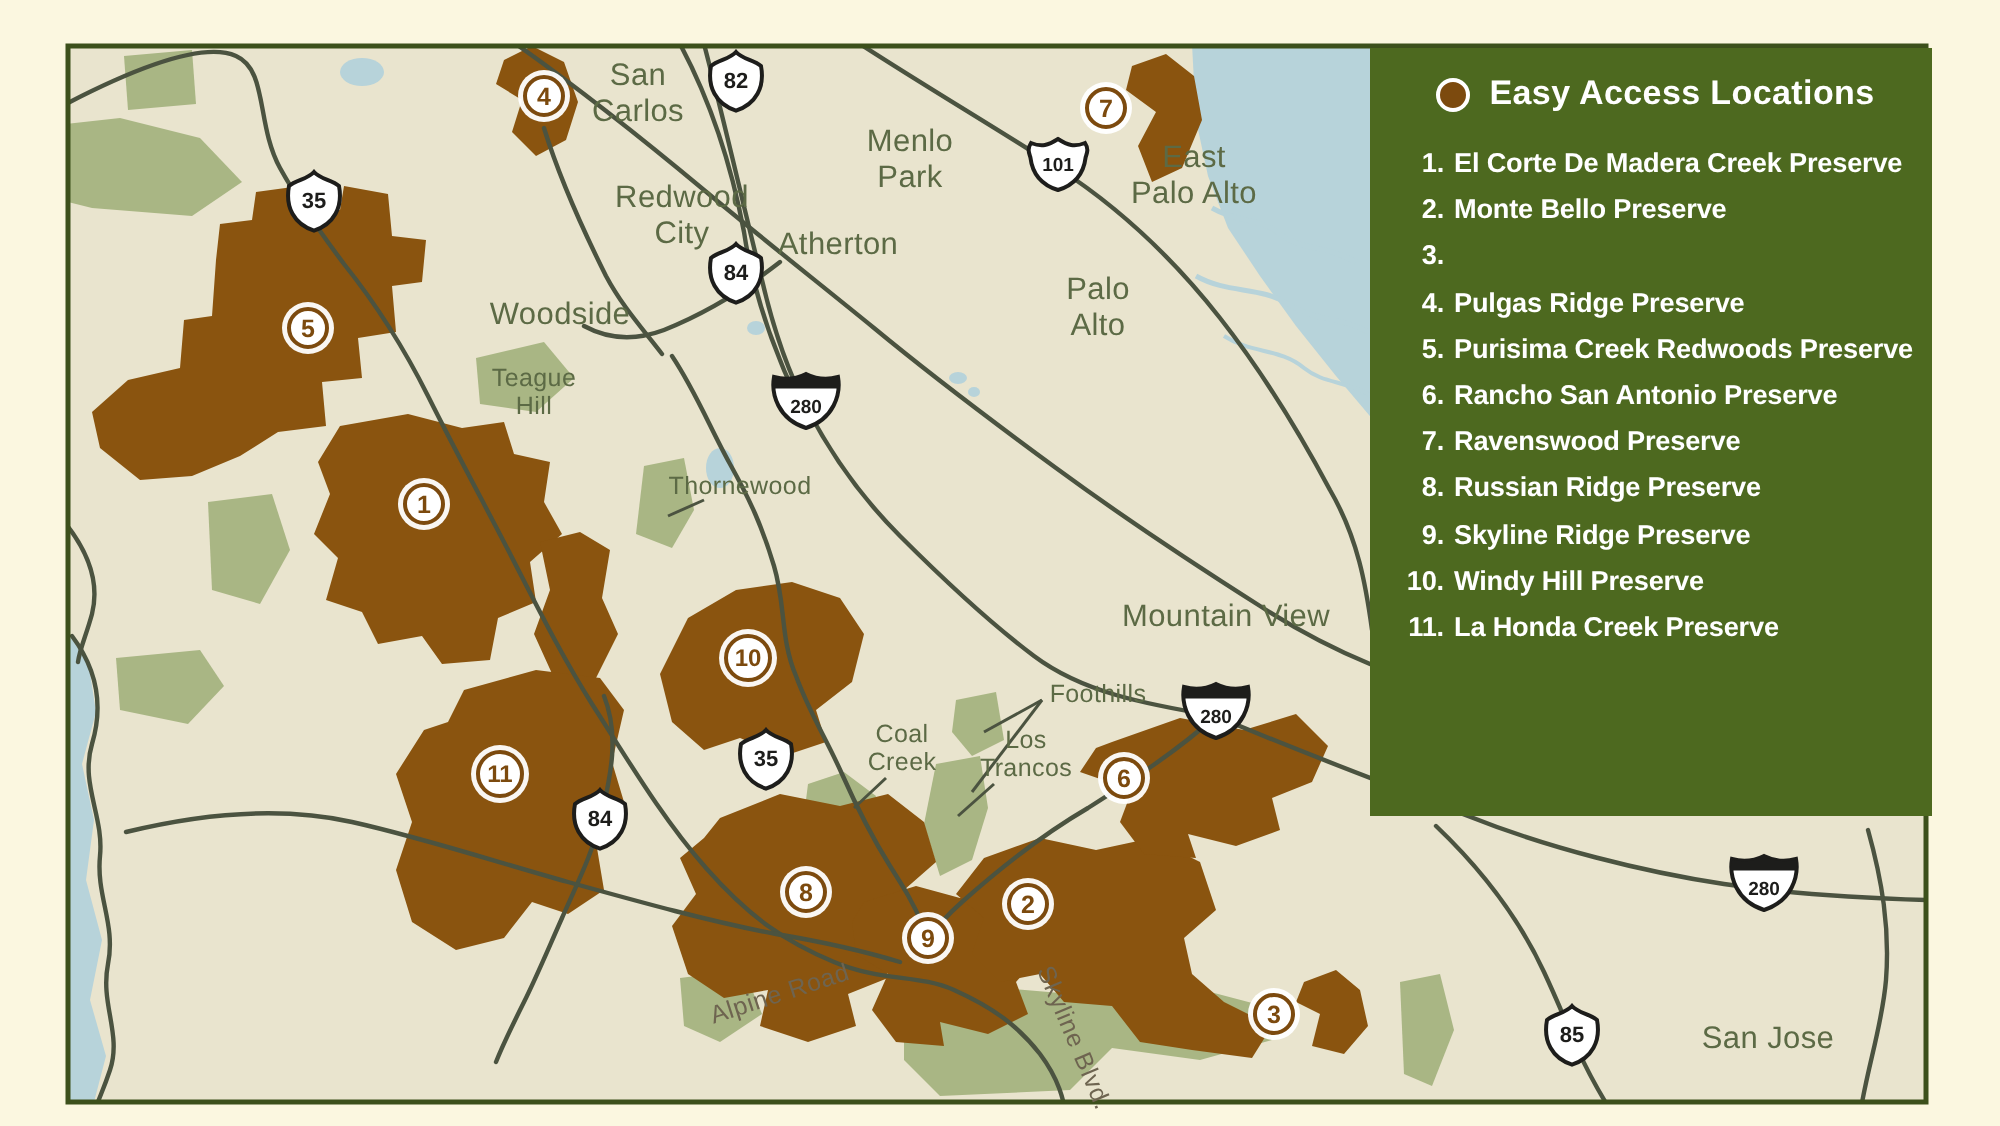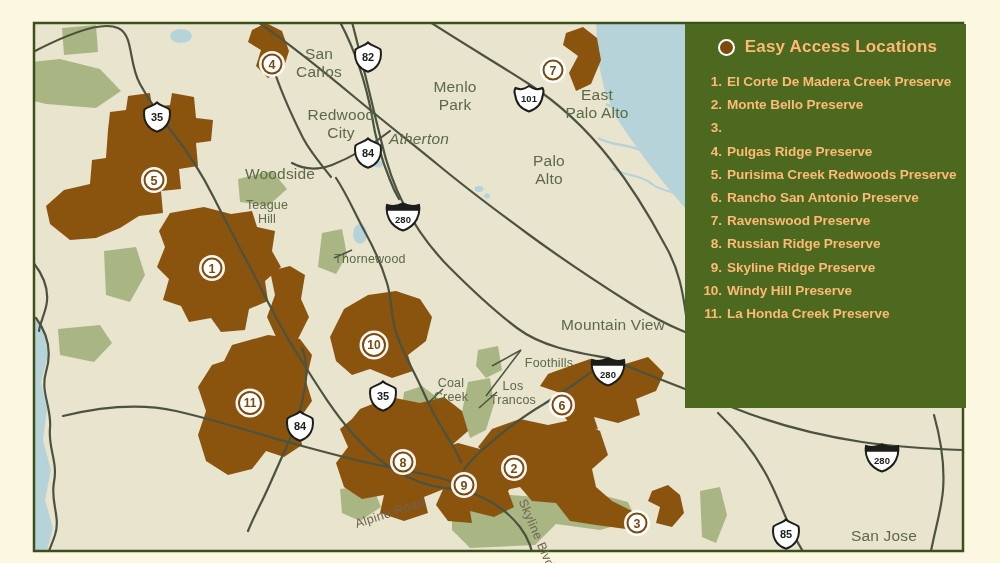--- a/index.html
+++ b/index.html
@@ -1,21 +1,21 @@
 <!DOCTYPE html>
 <html><head>
 <meta charset="utf-8">
 <style>
   * { margin:0; padding:0; box-sizing:border-box; }
   html,body { width:1000px; height:563px; }
   body { font-family:"Liberation Sans", sans-serif; }
   .page { position:relative; width:1000px; height:563px; background:#fbf7e0; overflow:hidden; }
   #map-base { position:absolute; left:0; top:0; }
 
-  #overlay { position:absolute; left:0; top:16px; width:1000px; height:539px; }
+  #overlay { position:absolute; left:0; top:0; width:1000px; height:539px; }
 
   
   .city-label, .feature-label, .road-label {
     position:absolute; transform:translate(-50%,-50%);
     color:#5c6a45; text-align:center; white-space:nowrap;
     line-height:1.14; letter-spacing:.2px;
   }
   .city-label { font-size:15.5px; }
   .feature-label { font-size:12.5px; }
   .road-label { font-size:12.5px; color:#6e6450; letter-spacing:.4px; }
@@ -34,21 +34,21 @@
   
   .shield { position:absolute; transform:translate(-50%,-50%); }
   .shield text {
     font-family:"Liberation Sans", sans-serif; font-weight:bold; fill:#1d1d1b;
     text-anchor:middle;
   }
 
   
   .legend {
     position:absolute; left:685px; top:24px; width:281px; height:384px;
-    background:#4d691f; color:#fdba74; padding:13px 8px 0 12px;
+    background:#4d691f; color:#ffffff; padding:13px 8px 0 12px;
   }
   .legend-title-row { display:flex; align-items:center; justify-content:center; gap:10px; margin-bottom:13px; }
   .legend-dot { width:17px; height:17px; border-radius:50%; background:#7c4a0e; border:2.5px solid #ffffff; flex:0 0 auto; }
   .legend-title { font-size:17px; font-weight:bold; letter-spacing:.2px; }
   .legend-list { list-style:none; }
   .legend-list li { display:flex; line-height:23.2px; font-size:13.6px; font-weight:bold; letter-spacing:-0.1px; }
   .legend-list .num { width:25px; text-align:right; flex:0 0 auto; }
   .legend-list .name { margin-left:5px; white-space:nowrap; }
 </style>
 </head>
@@ -151,21 +151,21 @@
         <div>Carlos</div>
       </div>
       <div class="city-label" style="left: 341px; top: 108px;">
         <div>Redwood</div>
         <div>City</div>
       </div>
       <div class="city-label" style="left: 455px; top: 80px;">
         <div>Menlo</div>
         <div>Park</div>
       </div>
-      <div class="city-label" style="left: 419px; top: 123px; font-style: italic;">
+      <div class="city-label" style="left: 419px; top: 123px;">
         <div>Atherton</div>
       </div>
       <div class="city-label" style="left: 597px; top: 88px;">
         <div>East</div>
         <div>Palo Alto</div>
       </div>
       <div class="city-label" style="left: 549px; top: 154px;">
         <div>Palo</div>
         <div>Alto</div>
       </div>

